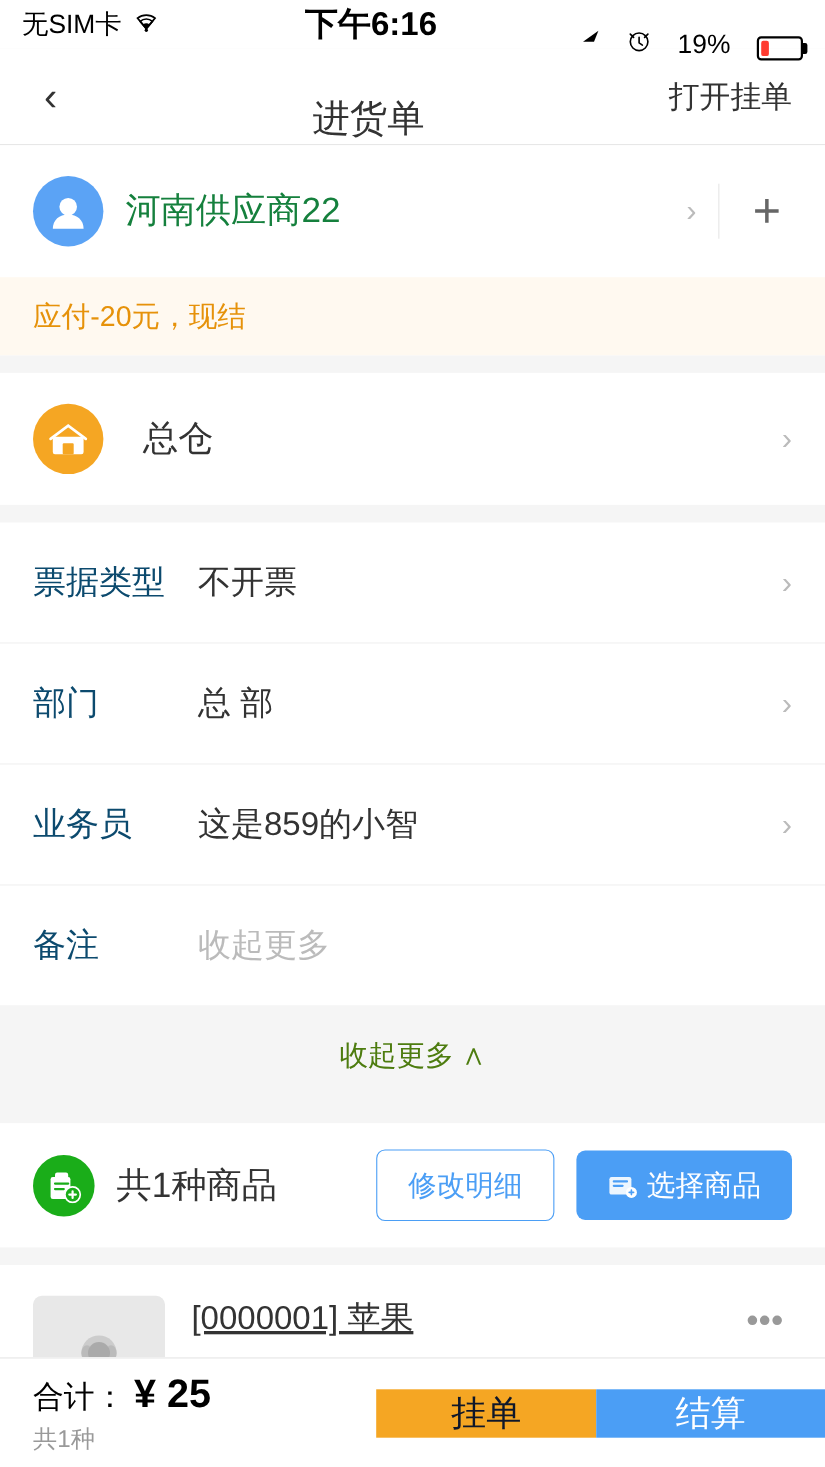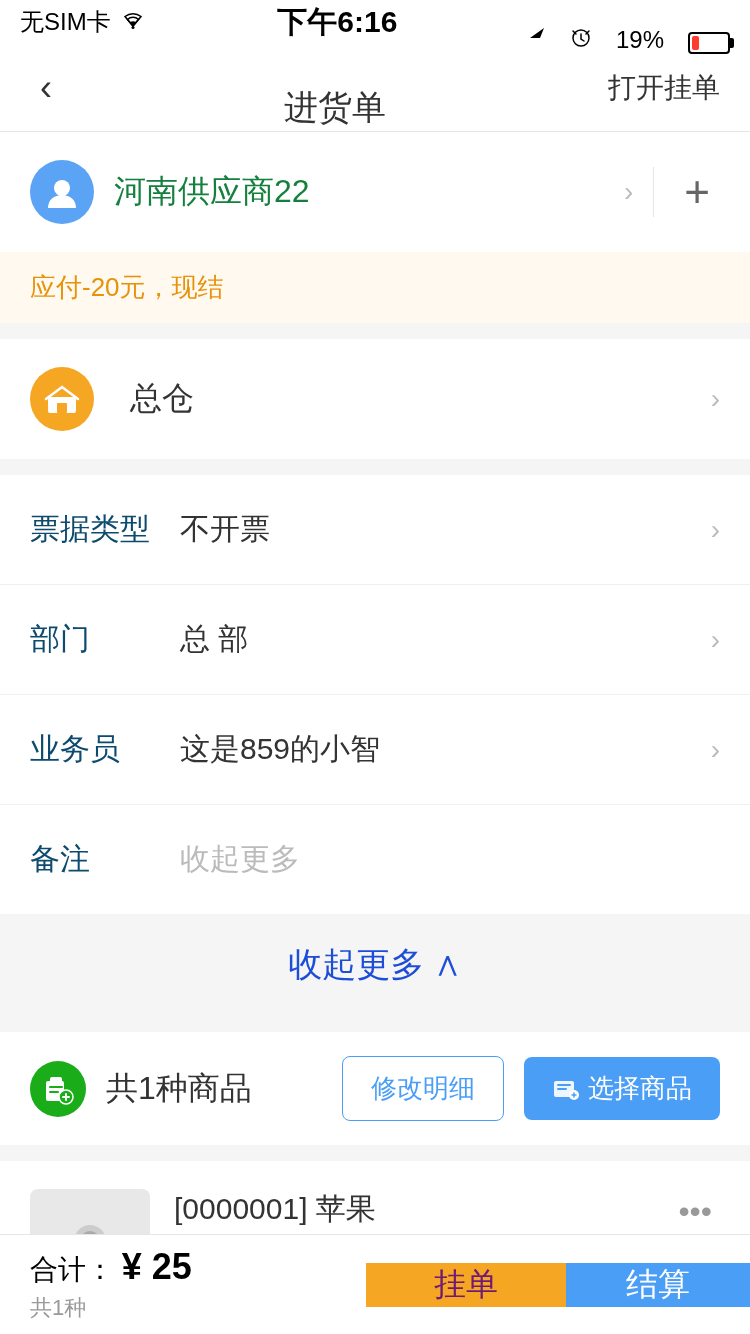--- a/index.html
+++ b/index.html
@@ -173,22 +173,22 @@
     }
     .form-value.placeholder {
       color: #bbb;
     }
 
     
     .collapse-row {
       background: #f5f5f5;
       text-align: center;
       padding: 28px;
-      font-size: 34px;
-      color: #1d4ed8;
+      font-size: 26px;
+      color: #4d7c0f;
       cursor: pointer;
       margin-bottom: 16px;
     }
 
     
     .product-header {
       background: white;
       display: flex;
       align-items: center;
       padding: 24px 30px;
@@ -244,20 +244,21 @@
       display: flex; align-items: center; justify-content: center;
       flex-shrink: 0;
     }
     .product-info {
       flex: 1;
     }
     .product-title {
       font-size: 30px;
       color: #333;
       margin-bottom: 16px;
+      text-decoration: underline;
     }
     .product-price {
       font-size: 28px;
       color: #333;
     }
     .product-price .highlight {
       color: #4b9ef5;
     }
     .product-more {
       font-size: 32px;
@@ -280,34 +281,34 @@
     }
     .total-section {
       flex: 1;
       display: flex;
       flex-direction: column;
       justify-content: center;
       padding: 0 30px;
     }
     .btn-pending {
       background: #f5a623;
-      color: #701a75;
+      color: #0f172a;
       border: none;
       width: 200px;
       font-size: 32px;
       cursor: pointer;
       display: flex;
       align-items: center;
       justify-content: center;
     }
     .btn-settle {
       background: #4b9ef5;
       color: white;
       border: none;
-      width: 184px;
+      width: 208px;
       font-size: 32px;
       cursor: pointer;
       display: flex;
       align-items: center;
       justify-content: center;
     }
   </style>
 </head>
 <body>
 

